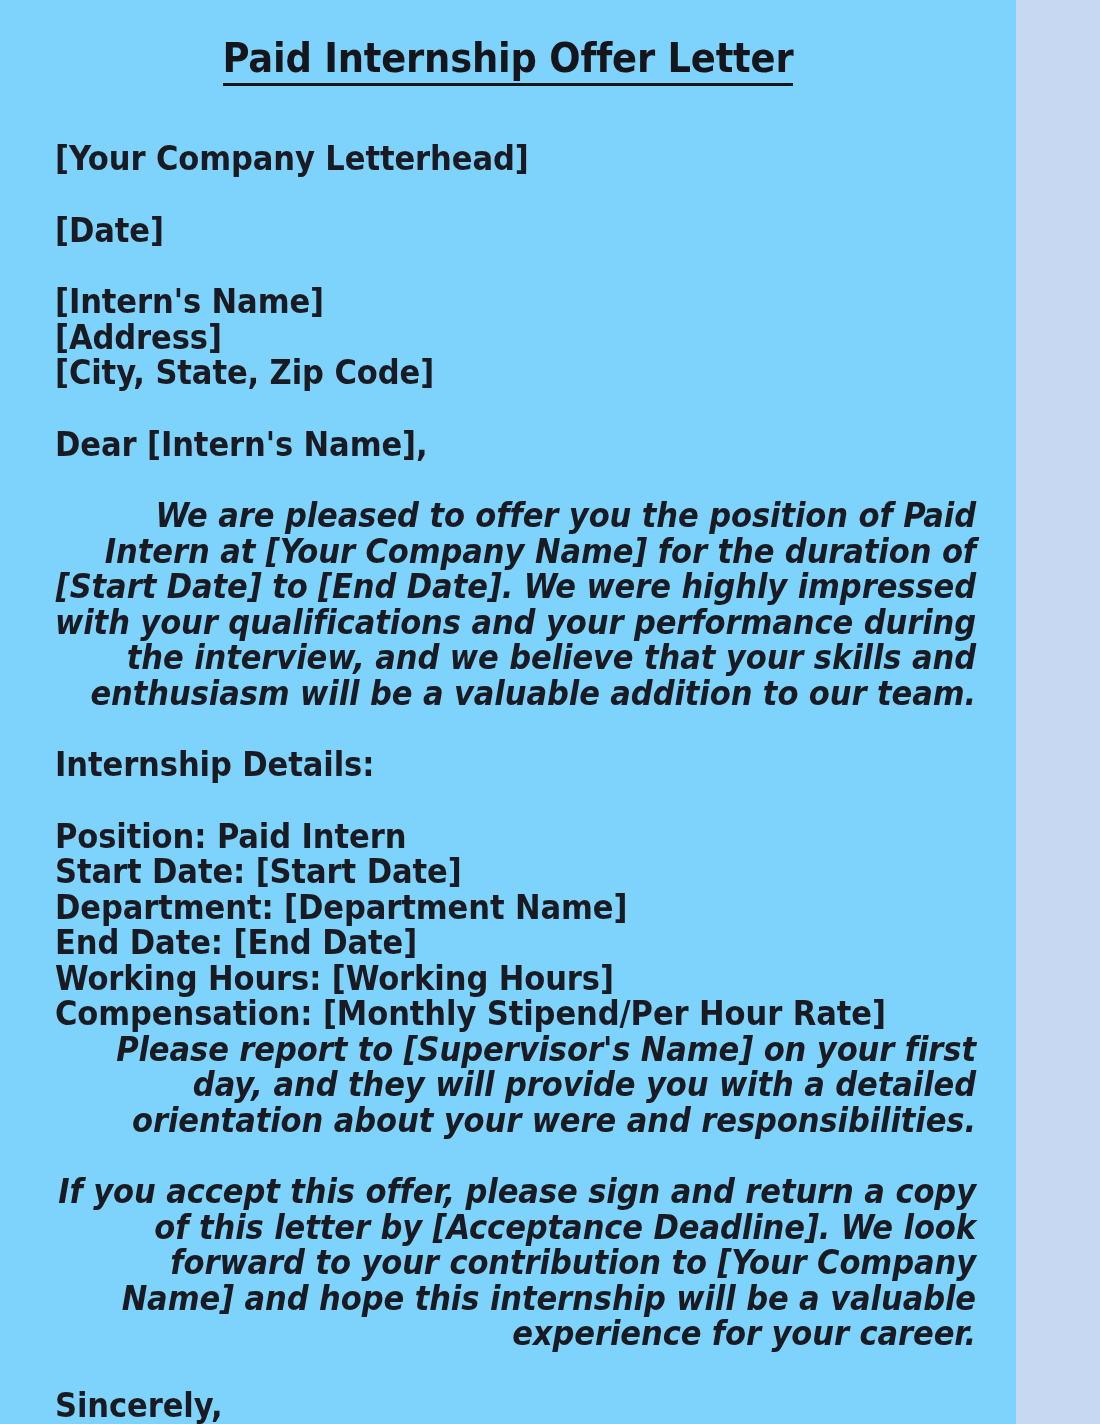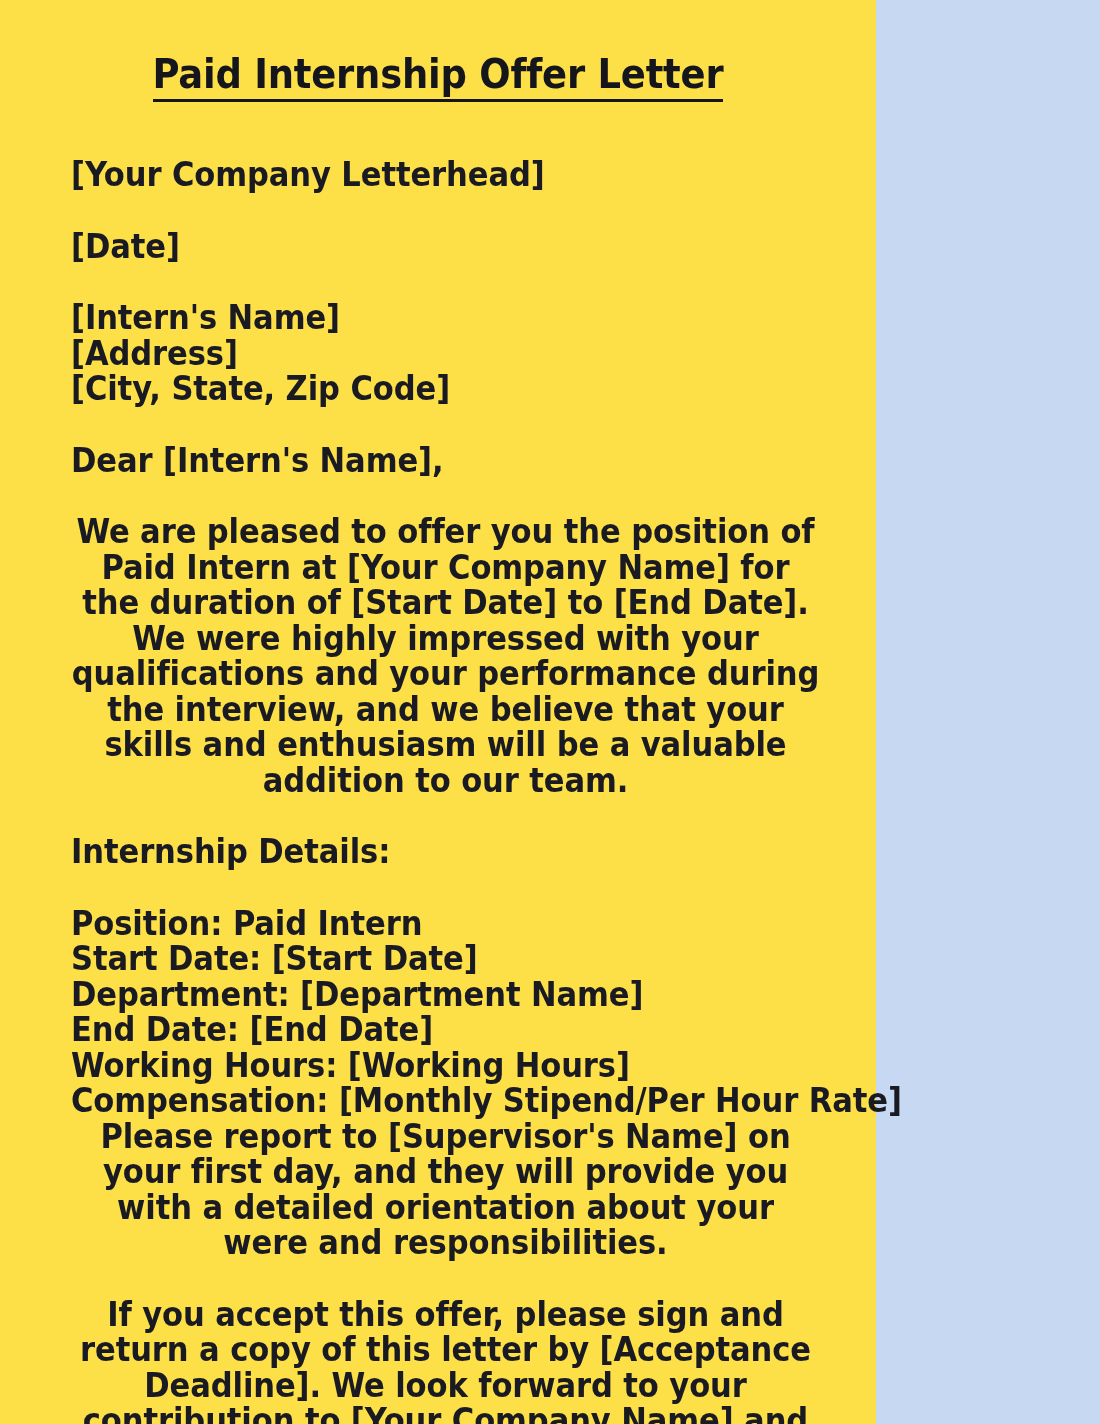--- a/index.html
+++ b/index.html
@@ -8,25 +8,25 @@
   }
   body {
     width: 1100px;
     height: 1424px;
     background: #c6d8f2;
     font-family: "DejaVu Sans Condensed", "Liberation Sans Narrow", "Liberation Sans", sans-serif;
     font-stretch: condensed;
     overflow: hidden;
   }
   .page {
-    width: 876px;
+    width: 1016px;
     height: 1424px;
-    background: #fde047;
+    background: #7dd3fc;
     box-sizing: border-box;
-    padding: 16px;
+    padding: 0;
     position: relative;
   }
   .doc-title {
     text-align: center;
     font-size: 41px;
     font-weight: bold;
     color: #15151c;
     letter-spacing: -0.2px;
     padding-top: 38px;
     line-height: 1.0;
@@ -48,21 +48,22 @@
     max-width: 1010px;
   }
   .gap-lg { height: 55px; }
   .gap-md { height: 36px; }
   .line {
     display: block;
     white-space: nowrap;
   }
   .para {
     display: block;
-    text-align: center;
+    text-align: right;
+    font-style: italic;
   }
 </style>
 </head>
 <body>
 
 <div class="page">
 
   <div class="doc-title">
     <span class="underline-text">Paid Internship Offer Letter</span>
   </div>

